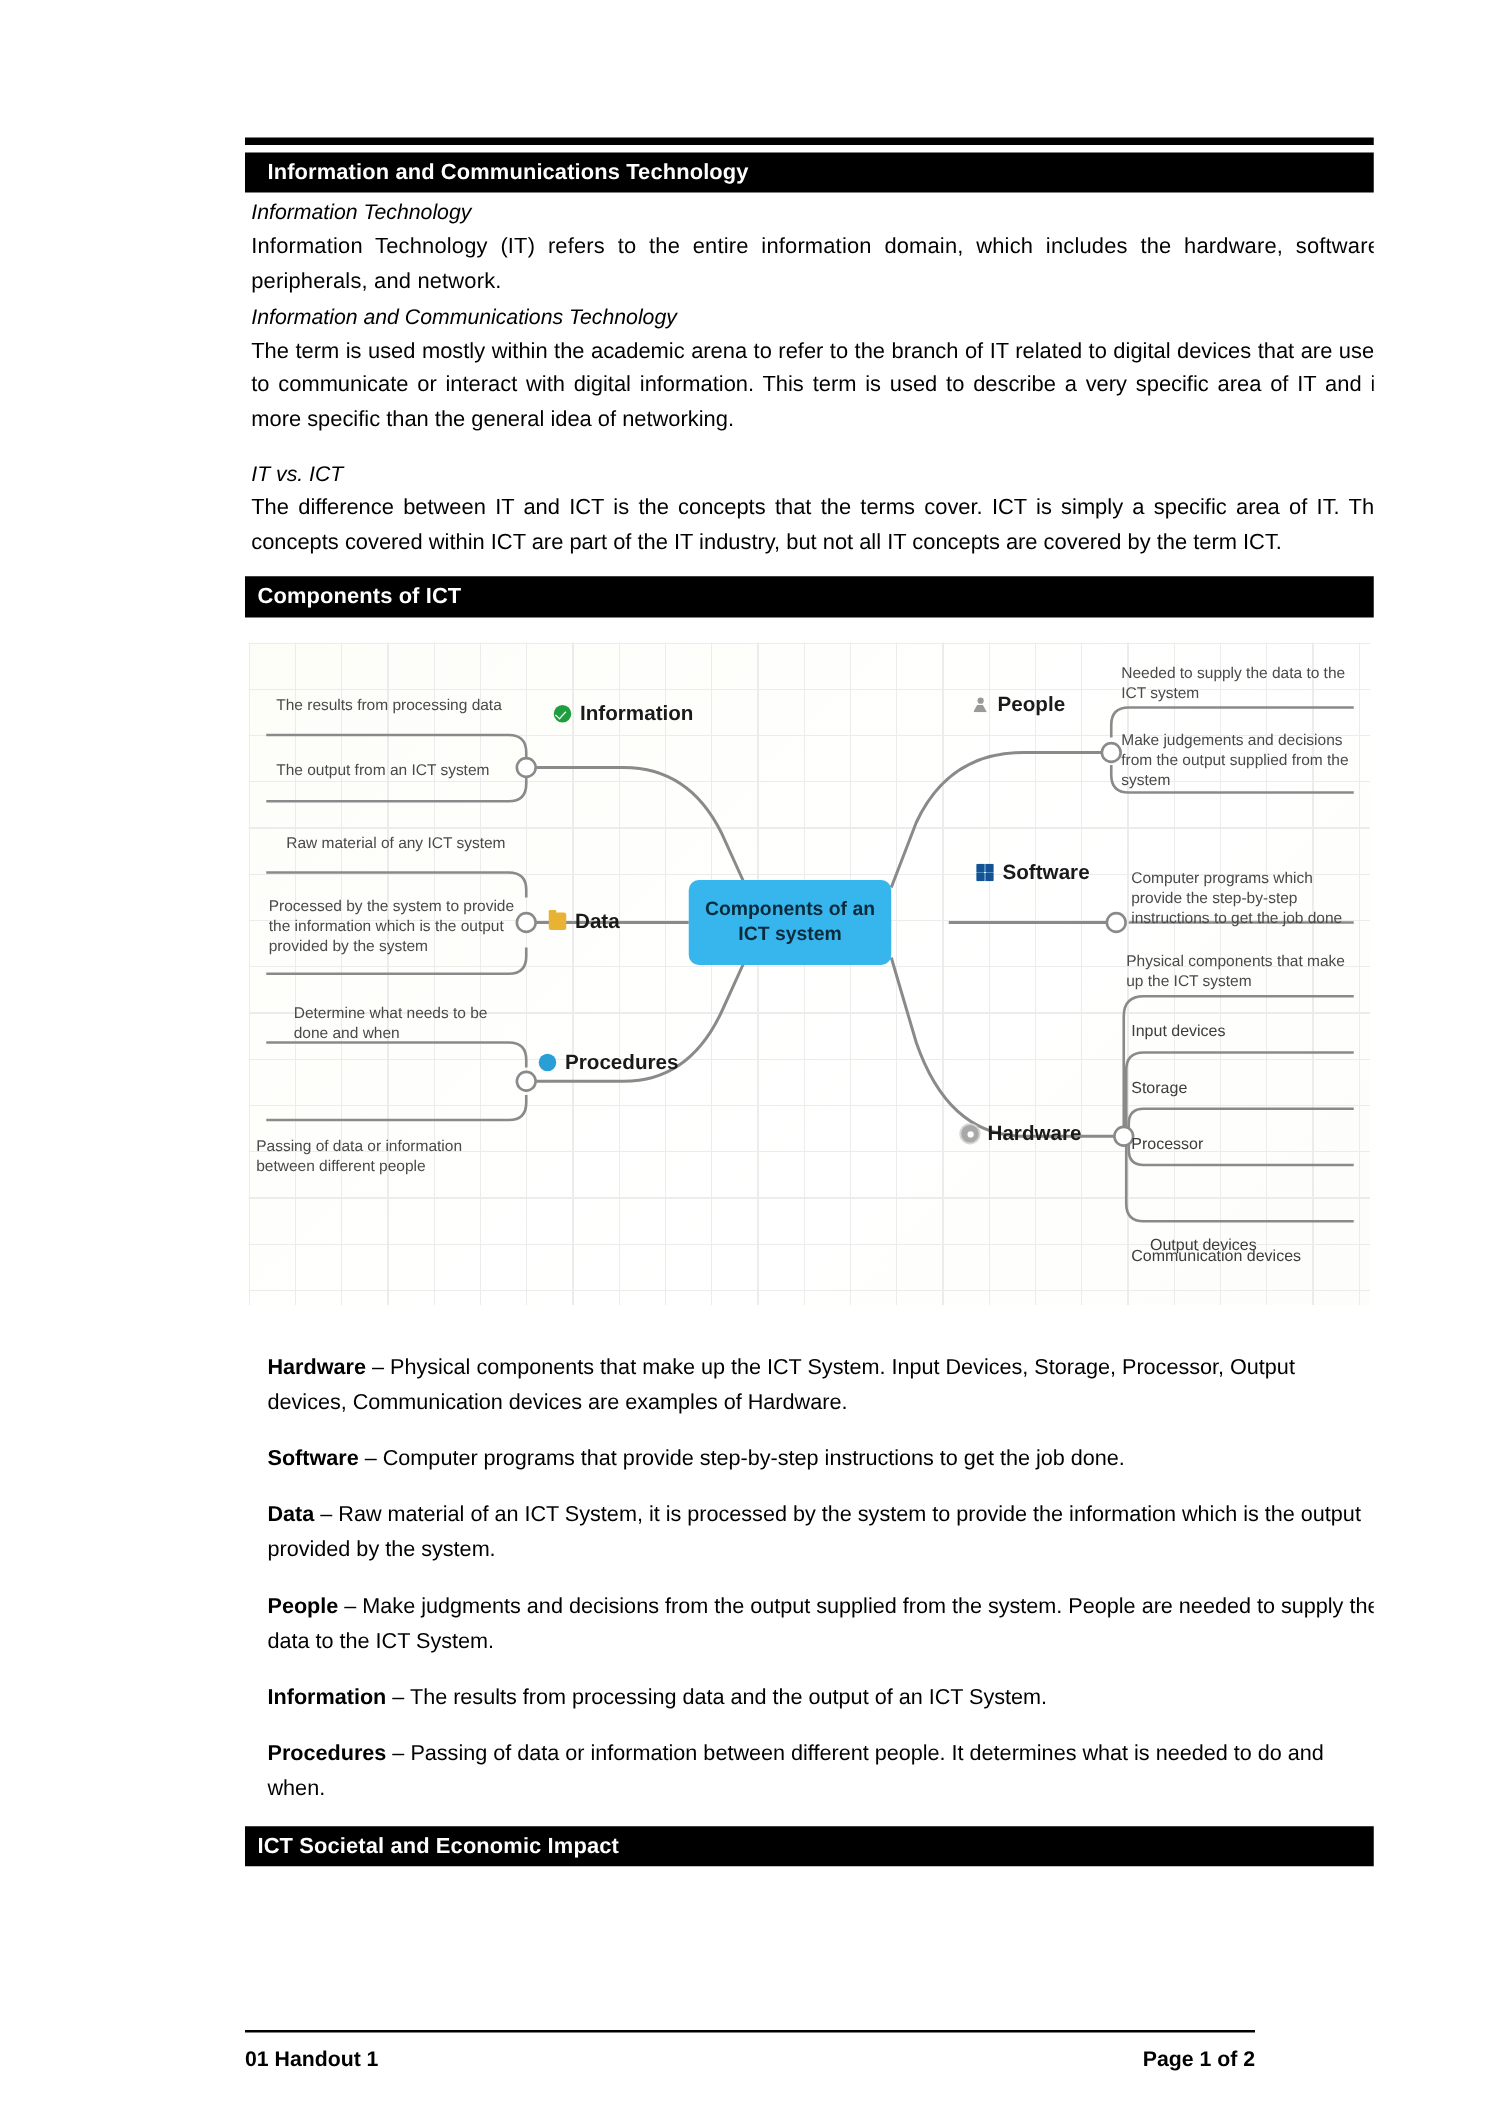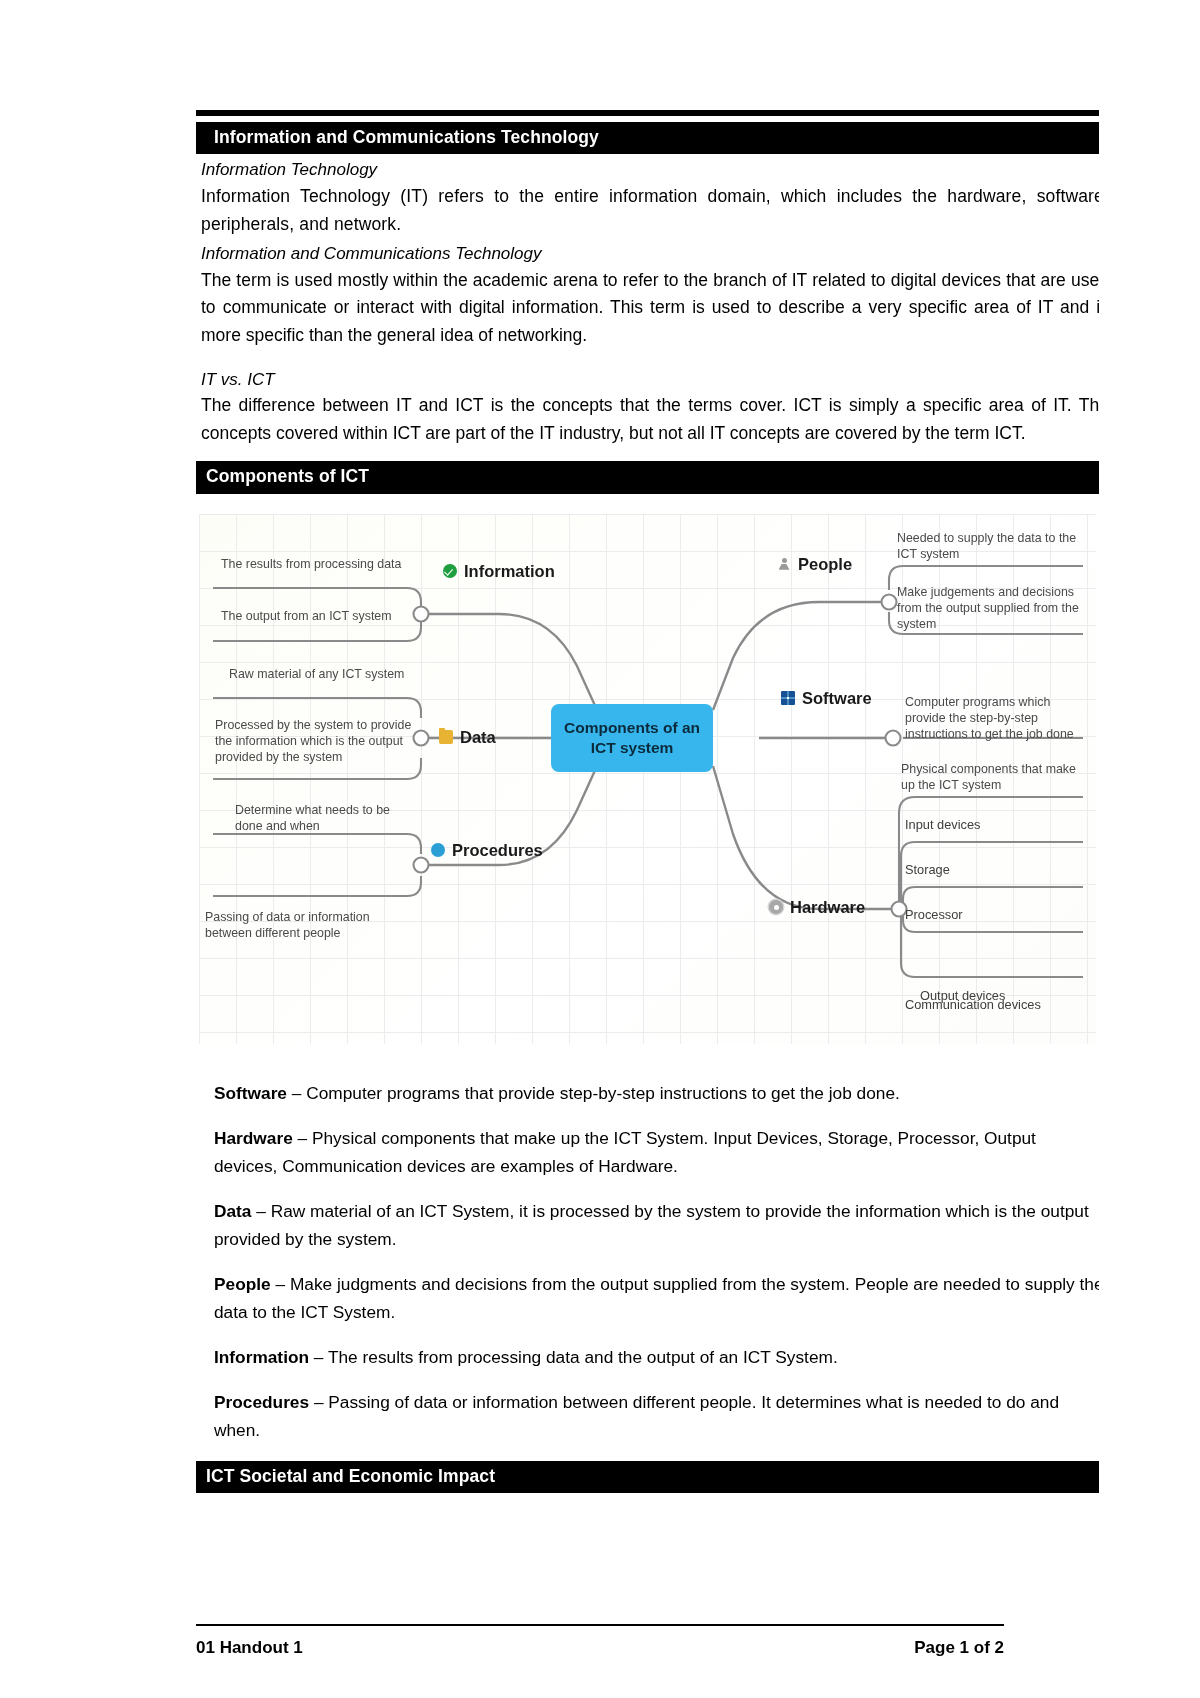--- a/index.html
+++ b/index.html
@@ -345,24 +345,24 @@
         <div class="mm-sub" style="left:706px; top:348px;">Storage</div>
         <div class="mm-sub" style="left:706px; top:393px;">Processor</div>
         <div class="mm-sub" style="left:721px; top:438px;margin-top:36px;">Output devices</div>
         <div class="mm-sub" style="left:706px; top:483px;">Communication devices</div>
 
       </div>
     </div>
 
     <div class="deflist">
       <div class="defitem">
+        <b>Hardware</b><span> – </span><span>Physical components that make up the ICT System. Input Devices, Storage, Processor, Output devices, Communication devices are examples of Hardware.</span>
+      </div>
+      <div class="defitem">
         <b>Software</b><span> – </span><span>Computer programs that provide step-by-step instructions to get the job done.</span>
-      </div>
-      <div class="defitem">
-        <b>Hardware</b><span> – </span><span>Physical components that make up the ICT System. Input Devices, Storage, Processor, Output devices, Communication devices are examples of Hardware.</span>
       </div>
       <div class="defitem">
         <b>Data</b><span> – </span><span>Raw material of an ICT System, it is processed by the system to provide the information which is the output provided by the system.</span>
       </div>
       <div class="defitem">
         <b>People</b><span> – </span><span>Make judgments and decisions from the output supplied from the system. People are needed to supply the data to the ICT System.</span>
       </div>
       <div class="defitem">
         <b>Information</b><span> – </span><span>The results from processing data and the output of an ICT System.</span>
       </div>

